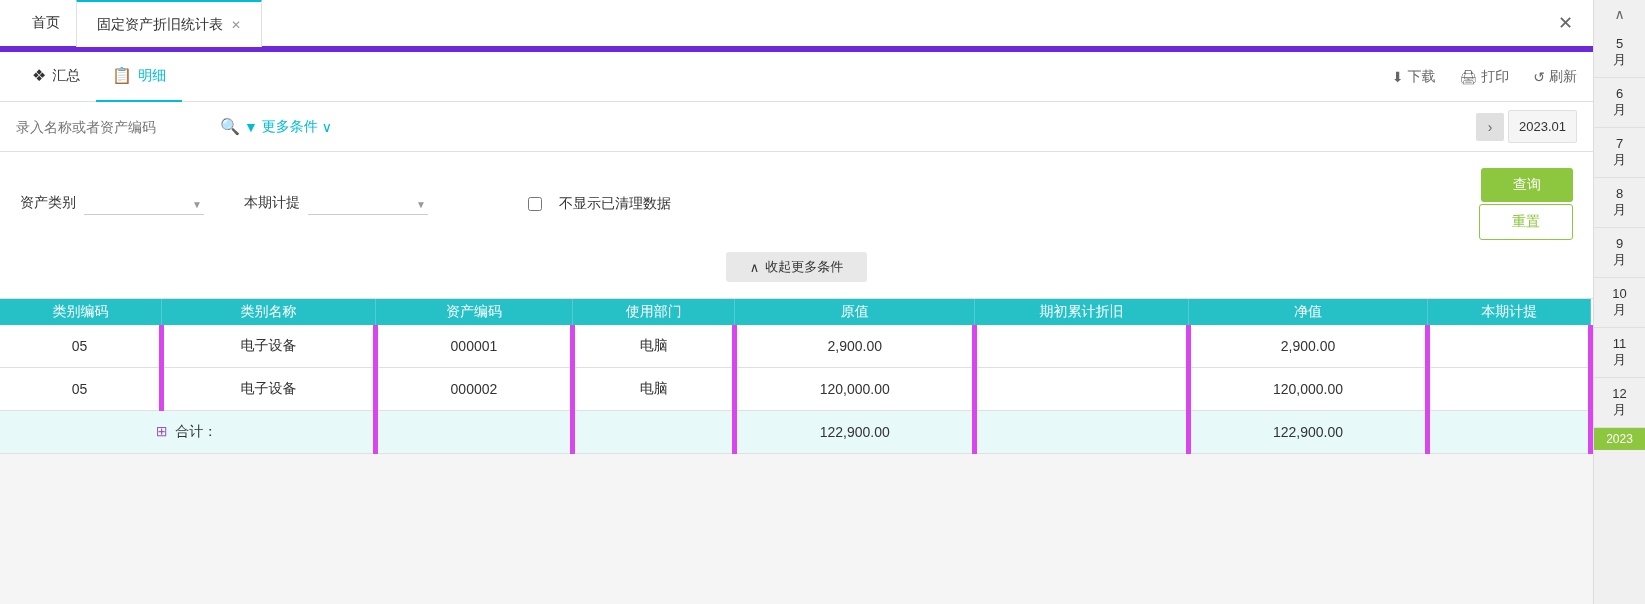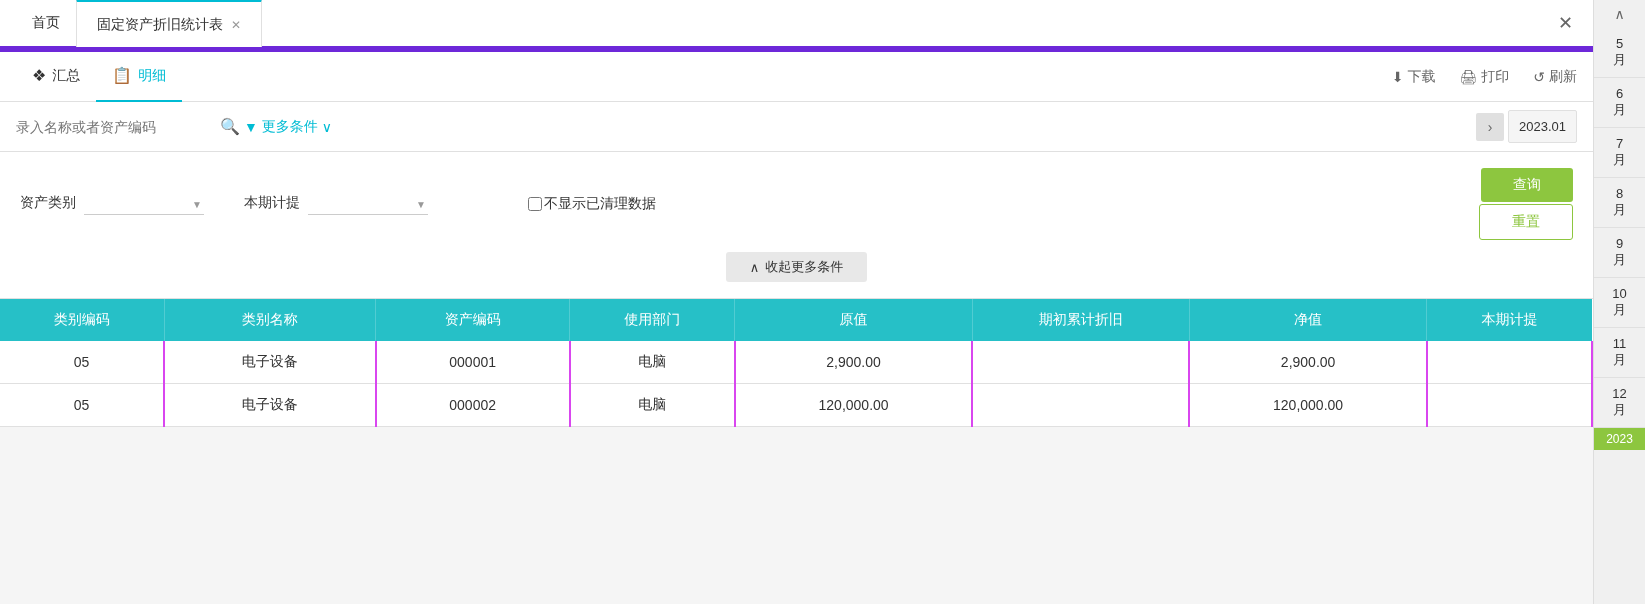--- a/index.html
+++ b/index.html
@@ -187,21 +187,21 @@
       right: 2px;
       top: 50%;
       transform: translateY(-50%);
       pointer-events: none;
       color: #999;
       font-size: 10px;
     }
     .checkbox-item {
       display: flex;
       align-items: center;
-      gap: 2px;
+      gap: 17px;
       margin-left: 60px;
     }
     .filter-checkbox {
       width: 14px;
       height: 14px;
       border: 1px solid #ccc;
       cursor: pointer;
     }
     .btn-query {
       background: #8dc63f;
@@ -255,38 +255,38 @@
     }
     table {
       width: 100%;
       border-collapse: collapse;
     }
     thead tr {
       background: #26c0c7;
       color: #fff;
     }
     thead th {
-      padding: 12px 16px;
+      padding: 4px 16px;
       font-size: 14px;
       font-weight: normal;
       text-align: center;
       border-right: 1px solid rgba(255,255,255,0.2);
       white-space: nowrap;
       margin-left: 16px;
     }
     tbody tr {
       background: #fff;
       border-bottom: 1px solid #e0e0e0;
     }
     tbody td {
       padding: 12px 28px;
       font-size: 14px;
       color: #333;
       text-align: center;
-      border-right: 2px solid #d946ef;
+      border-right: 5px solid #d946ef;
     }
     .td-right { text-align: center; }
     .td-left { text-align: center; }
     .total-row {
       background: #e8f9f9 !important;
     }
     .total-row td {
       font-weight: normal;
       color: #333;
     }
@@ -457,20 +457,32 @@
         <tr class="table-row">
           <td class="td-center">05</td>
           <td class="td-left">电子设备</td>
           <td class="td-center">000002</td>
           <td class="td-left">电脑</td>
           <td class="td-right">120,000.00</td>
           <td class="td-right"></td>
           <td class="td-right">120,000.00</td>
           <td class="td-right"></td>
         </tr>
+        <tr class="total-row">
+          <td colspan="2" style="text-align:center;">
+            <span class="total-icon">⊞</span>
+            <span>合计：</span>
+          </td>
+          <td></td>
+          <td></td>
+          <td class="td-right">122,900.00</td>
+          <td class="td-right"></td>
+          <td class="td-right">122,900.00</td>
+          <td class="td-right"></td>
+        </tr>
       </tbody>
     </table>
   </div>
 </div>
 
 <div class="right-panel">
   <div class="scroll-up">∧</div>
   <div class="month-item">5月</div>
   <div class="month-item">6月</div>
   <div class="month-item">7月</div>

